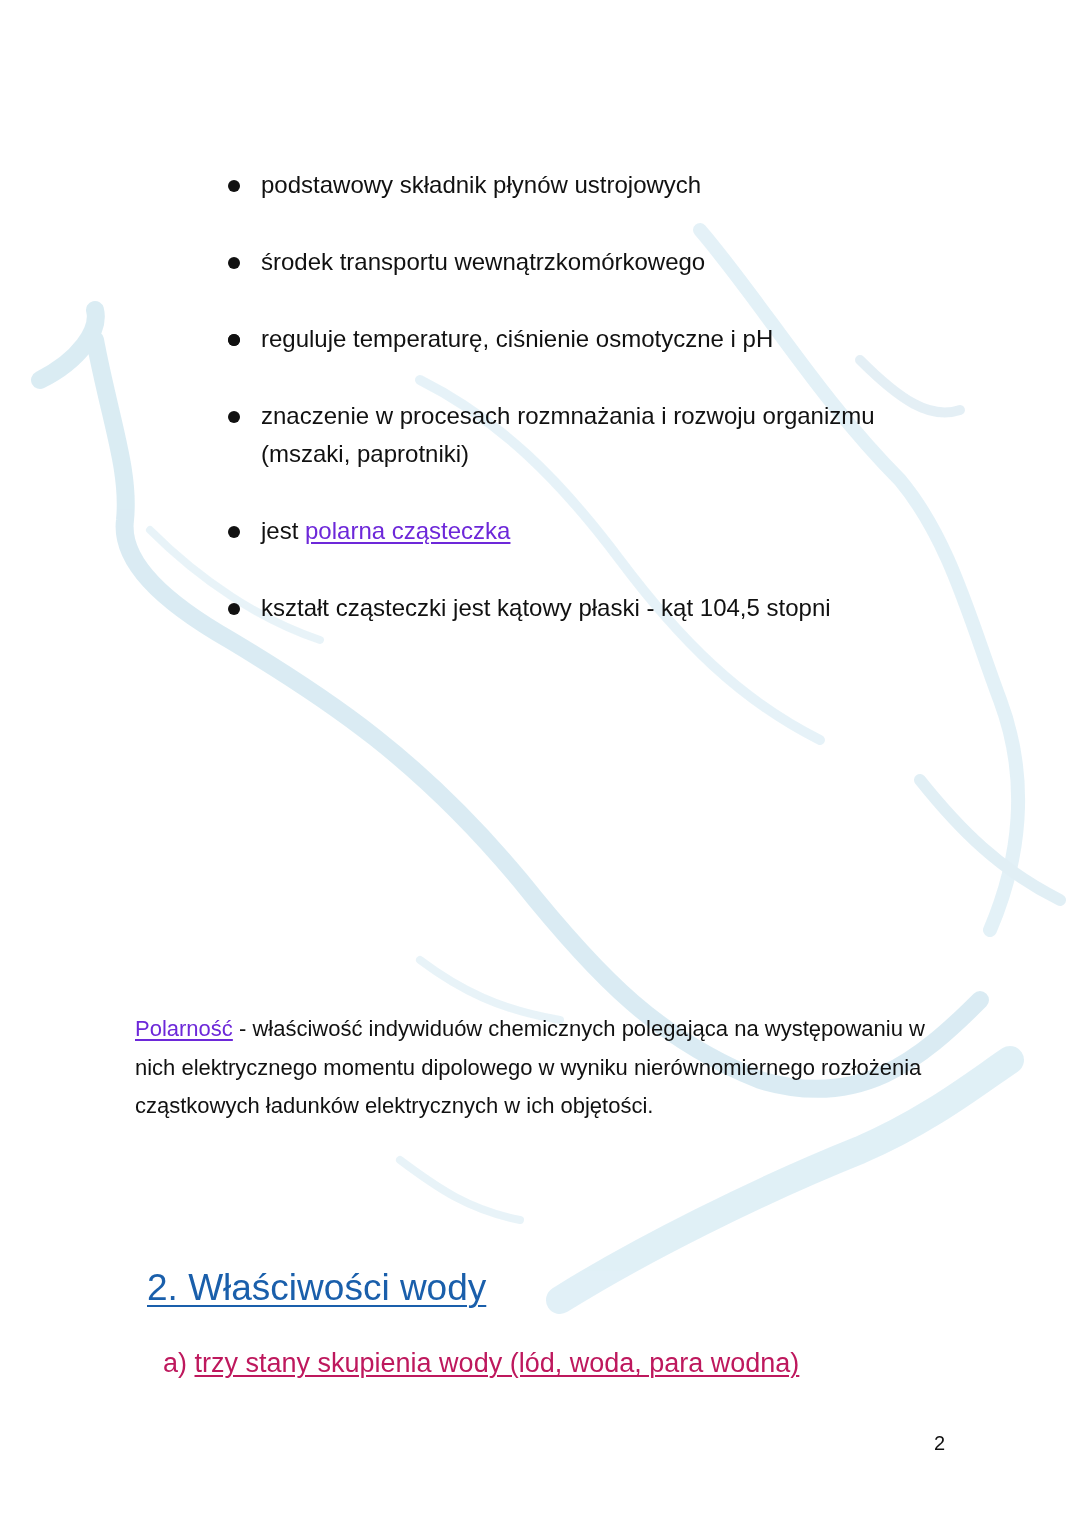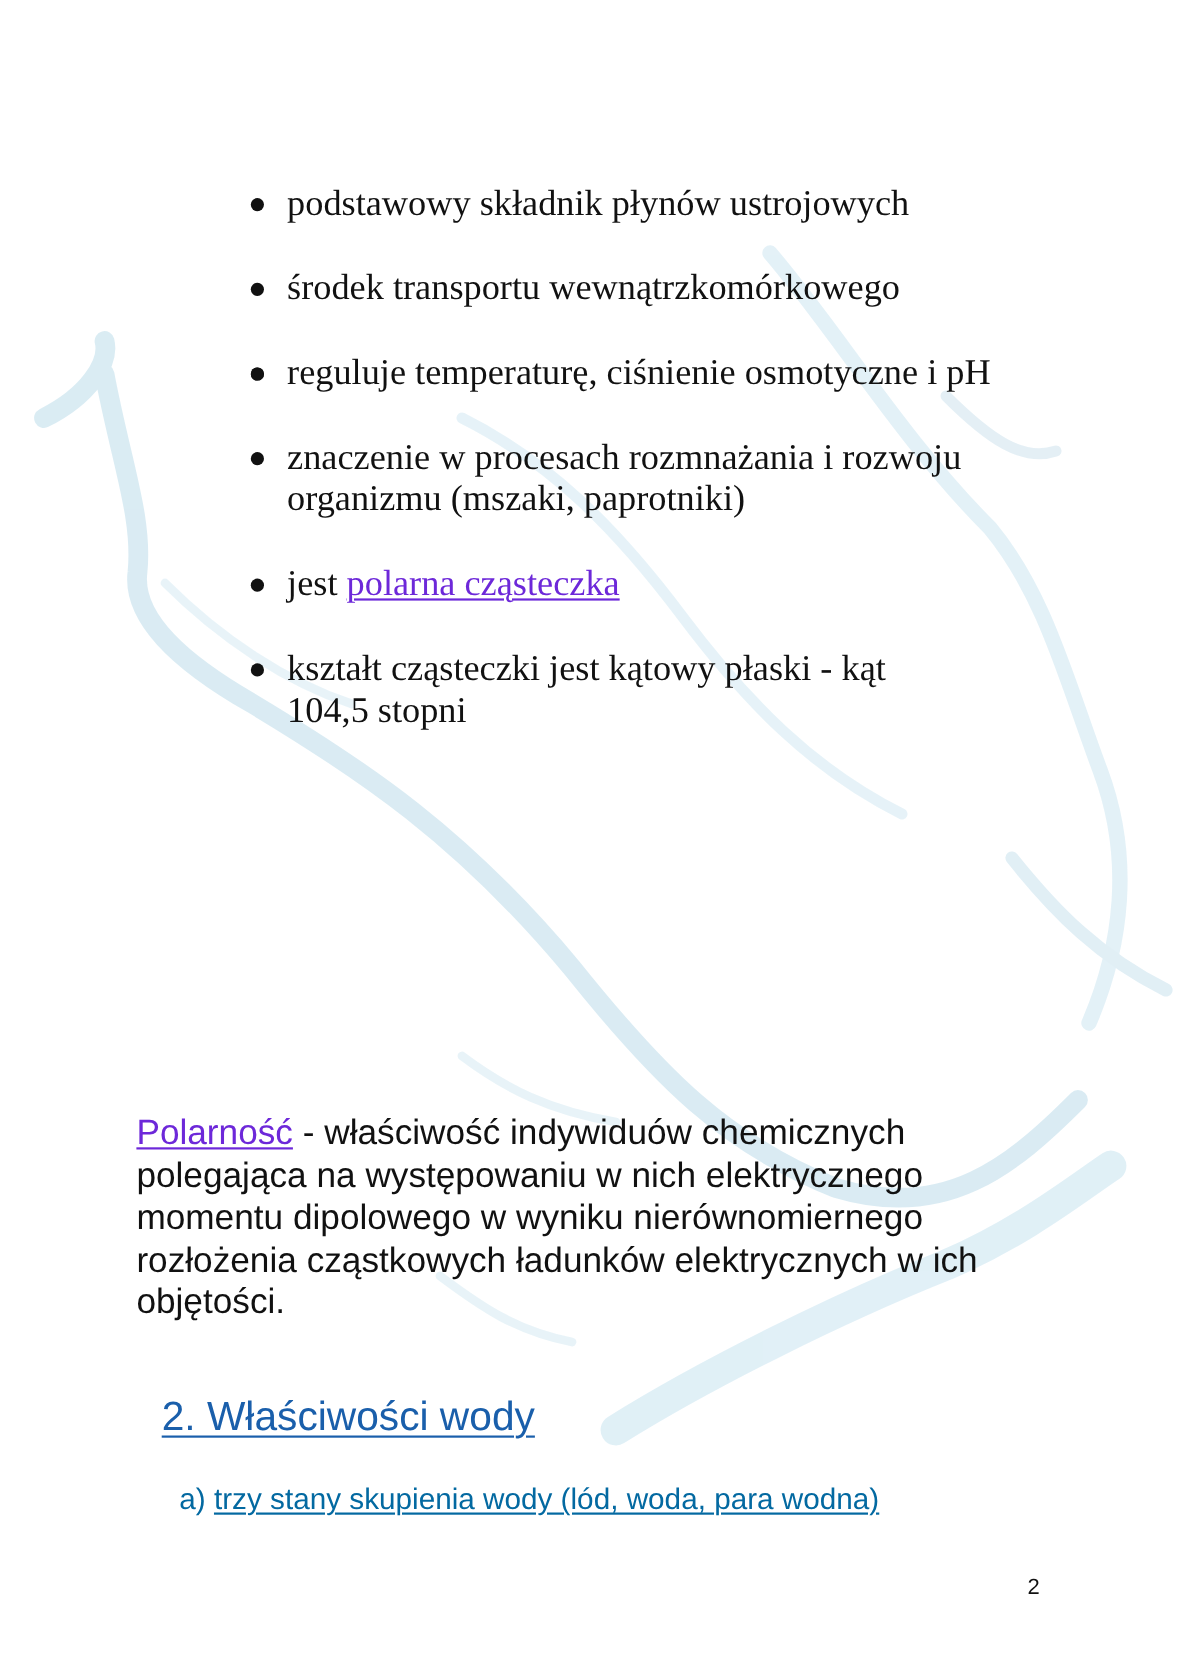--- a/index.html
+++ b/index.html
@@ -5,27 +5,27 @@
   html, body { margin: 0; padding: 0; }
   body {
     width: 1080px; height: 1525px; position: relative; overflow: hidden;
     background: #ffffff;
     font-family: "Liberation Sans", sans-serif;
     color: #111111;
   }
   .splash { position: absolute; left: 0; top: 0; width: 1080px; height: 1525px; z-index: 0; }
   .content { position: absolute; left: 0; top: 0; width: 1080px; height: 1525px; z-index: 1; }
   ul.bullets { list-style: none; margin: 0; padding: 0; position: absolute; left: 226px; top: 166px; width: 720px; }
-  ul.bullets li { position: relative; padding-left: 35px; font-size: 33px; line-height: 38px; margin-bottom: 39px; font-family: Liberation Serif, serif; }
+  ul.bullets li { position: relative; padding-left: 35px; font-size: 24px; line-height: 38px; margin-bottom: 39px; }
   ul.bullets li .dot { position: absolute; left: 2px; top: 14px; width: 12px; height: 12px; border-radius: 50%; background: #111; }
   a.lnk { color: #6d28d9; text-decoration: underline; text-underline-offset: 3px; text-decoration-thickness: 1.5px; }
-  .definition { position: absolute; left: 124px; top: 1010px; width: 830px; font-size: 32px; line-height: 38.5px; }
+  .definition { position: absolute; left: 135px; top: 1010px; width: 830px; font-size: 22px; line-height: 38.5px; }
   .heading { position: absolute; left: 131px; top: 1248px; font-size: 37px; line-height: 48px; color: #1a5fab; }
   .heading span { text-decoration: underline; text-underline-offset: 5px; text-decoration-thickness: 2px; }
-  .subheading { position: absolute; left: 163px; top: 1344px; font-size: 27px; line-height: 38px; color: #0369a1; }
+  .subheading { position: absolute; left: 163px; top: 1344px; font-size: 27px; line-height: 38px; color: #be185d; }
   .subheading .u { text-decoration: underline; text-underline-offset: 3px; text-decoration-thickness: 1.5px; }
   .page-number { position: absolute; left: 934px; top: 1432px; font-size: 20px; color: #111; }
 </style>
 </head>
 <body>
 
 <svg class="splash" viewBox="0 0 1080 1525" xmlns="http://www.w3.org/2000/svg">
   <g fill="none" stroke-linecap="round" opacity="0.55">
     <path d="M40 380 C80 360 100 330 95 310 M95 340 C110 420 130 470 125 520 C120 560 160 600 230 640 C330 700 420 760 520 880 C600 980 660 1040 760 1080 C860 1110 920 1060 980 1000" stroke="#bcdcea" stroke-width="18"></path>
     <path d="M560 1300 C640 1250 760 1190 860 1150 C930 1120 980 1080 1010 1060" stroke="#c8e4f0" stroke-width="28"></path>

